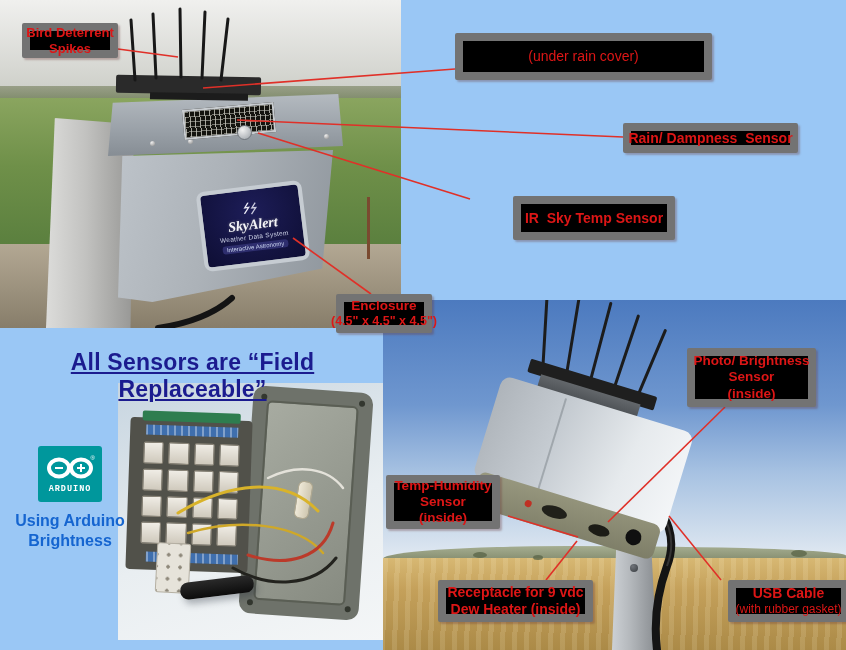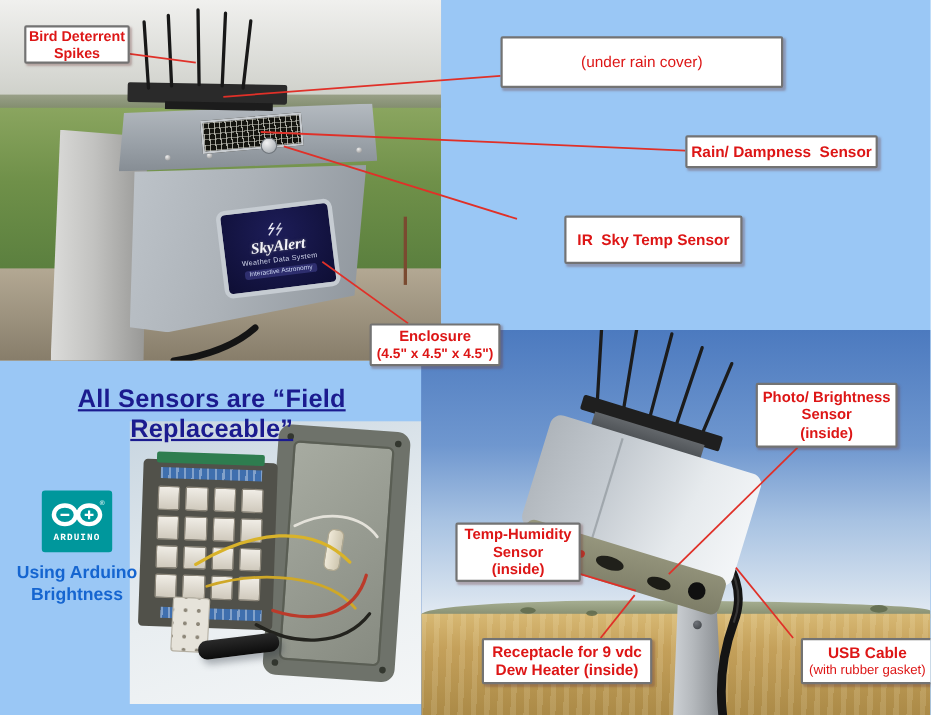--- a/index.html
+++ b/index.html
@@ -82,21 +82,21 @@
     background:linear-gradient(175deg,#98987f,#7d7d67);}
   .pC-hole1{position:absolute;left:70px;top:12px;width:26px;height:12px;border-radius:50%;background:#20201a;}
   .pC-hole2{position:absolute;left:120px;top:17px;width:22px;height:11px;border-radius:50%;background:#1c1c16;}
   .pC-reddot{position:absolute;left:52px;top:14px;width:7px;height:7px;border-radius:50%;background:#c03024;}
   .pC-gland{position:absolute;left:158px;top:11px;width:16px;height:16px;border-radius:50%;background:#101010;}
 
   
   #leaders{position:absolute;left:0;top:0;z-index:4;pointer-events:none;}
 
   
-  .callout{position:absolute;z-index:5;background:#ffffff;border:2px solid #737373;border-radius:2px;
+  .callout{position:absolute;z-index:5;background:#000000;border:8px solid #737373;border-radius:2px;
     display:flex;flex-direction:column;align-items:center;justify-content:center;text-align:center;
     color:#dd1616;font-weight:bold;box-shadow:2px 2px 2px rgba(110,60,60,.35);box-sizing:border-box;}
   .callout span{white-space:pre;line-height:1.2;}
   .fs12{font-size:12px}.fs125{font-size:12.5px}.fs13{font-size:13px}.fs135{font-size:13.5px}.fs14{font-size:14px}
   .reg{font-weight:normal}
 
   
   .headline{position:absolute;left:0;top:349px;width:385px;text-align:center;z-index:3;
     font-size:23px;font-weight:bold;color:#1b1b8f;text-decoration:underline;letter-spacing:.2px;}
   .arduino-logo{position:absolute;left:38px;top:446px;width:64px;height:56px;background:#00979c;border-radius:3px;z-index:3;
@@ -245,32 +245,32 @@
   </div>
 
   <div class="callout" style="left:623px;top:123px;width:175px;height:30px;">
     <span class="fs14">Rain/ Dampness  Sensor</span>
   </div>
 
   <div class="callout" style="left:470px;top:196px;width:162px;height:44px;margin-left:43px;">
     <span class="fs14">IR  Sky Temp Sensor</span>
   </div>
 
-  <div class="callout" style="left:336px;top:294px;width:119px;height:39px;text-align:right;">
+  <div class="callout" style="left:336px;top:294px;width:96px;height:39px;text-align:right;">
     <span class="fs135">Enclosure</span>
     <span class="fs125">(4.5" x 4.5" x 4.5")</span>
   </div>
 
   <div class="callout" style="left:687px;top:348px;width:129px;height:59px;">
     <span class="fs135">Photo/ Brightness</span>
     <span class="fs135">Sensor</span>
     <span class="fs135">(inside)</span>
   </div>
 
-  <div class="callout" style="left:414px;top:475px;width:114px;height:54px;">
+  <div class="callout" style="left:386px;top:475px;width:114px;height:54px;">
     <span class="fs135">Temp-Humidity</span>
     <span class="fs135">Sensor</span>
     <span class="fs135">(inside)</span>
   </div>
 
   <div class="callout" style="left:438px;top:580px;width:155px;height:42px;">
     <span class="fs14">Receptacle for 9 vdc</span>
     <span class="fs14">Dew Heater (inside)</span>
   </div>
 

